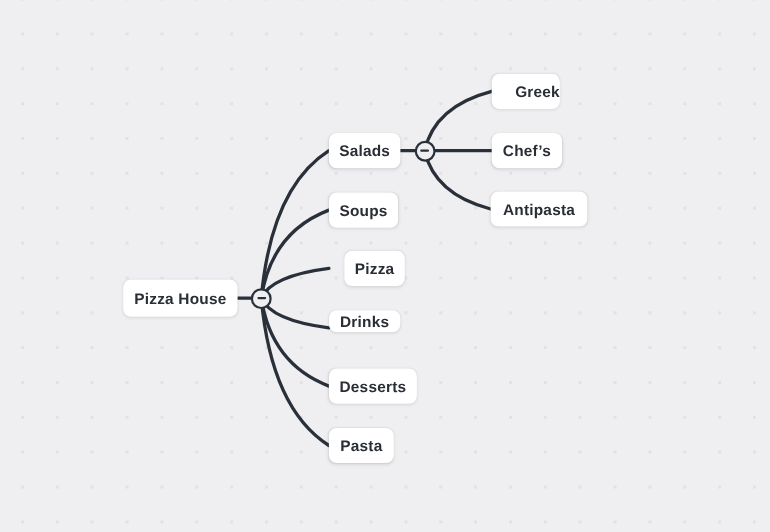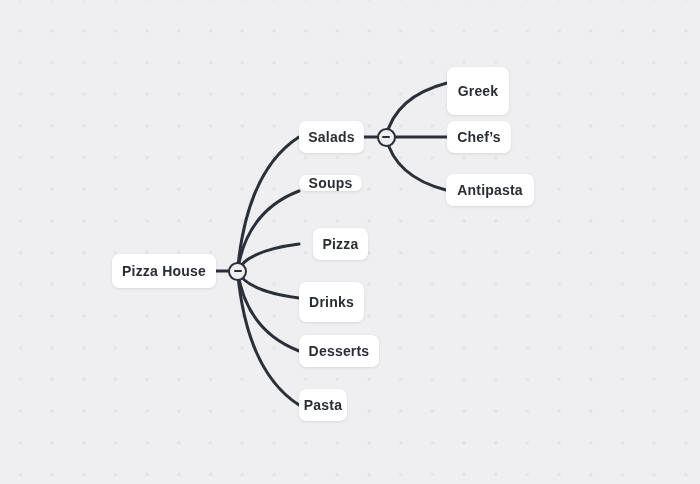--- a/index.html
+++ b/index.html
@@ -86,41 +86,41 @@
   </button>
 
   <div class="node" style="left:299px; top:121px; width:65px; height:32px;justify-content:center;">
     <span>Salads</span>
   </div>
 
   <button class="toggle" style="left:376.5px; top:127.5px;">
     <span class="minus-bar"></span>
   </button>
 
-  <div class="node" style="left:299px; top:175px; width:63px; height:16px;">
+  <div class="node" style="left:299px; top:175px; width:63px; height:32px;">
     <span>Soups</span>
   </div>
 
   <div class="node" style="left:313px; top:228px; width:55px; height:32px;">
     <span>Pizza</span>
   </div>
 
-  <div class="node" style="left:299px; top:282px; width:65px; height:40px;">
+  <div class="node" style="left:299px; top:282px; width:65px; height:20px;">
     <span>Drinks</span>
   </div>
 
   <div class="node" style="left:299px; top:335px; width:80px; height:32px;align-items:center;">
     <span>Desserts</span>
   </div>
 
-  <div class="node" style="left:299px; top:389px; width:48px; height:32px;">
+  <div class="node" style="left:299px; top:389px; width:59px; height:32px;">
     <span>Pasta</span>
   </div>
 
-  <div class="node" style="left:447px; top:67px; width:62px; height:48px;">
+  <div class="node" style="left:447px; top:67px; width:62px; height:32px;justify-content:flex-end;">
     <span>Greek</span>
   </div>
 
   <div class="node" style="left:447px; top:121px; width:64px; height:32px;">
     <span>Chef’s</span>
   </div>
 
   <div class="node" style="left:446px; top:174px; width:88px; height:32px;">
     <span>Antipasta</span>
   </div>

